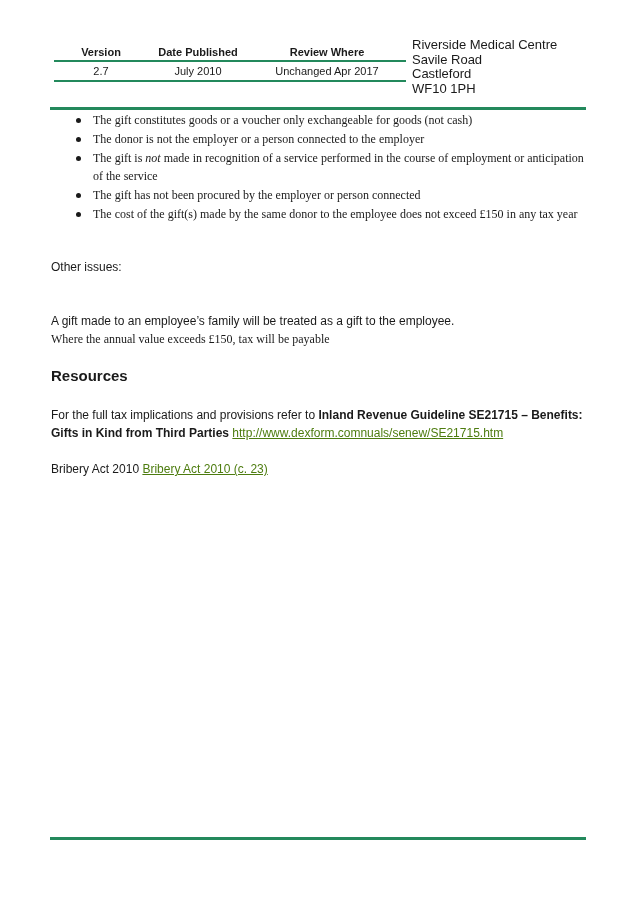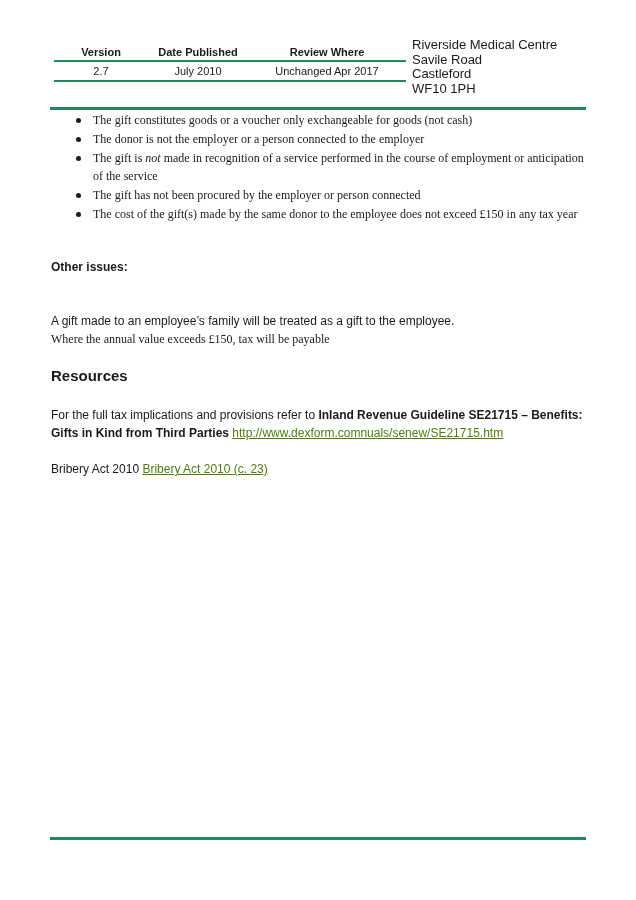--- a/index.html
+++ b/index.html
@@ -63,21 +63,21 @@
   <div class="rule-top"></div>
 
   <ul class="bullets">
     <li><span class="dot"></span><span>The gift constitutes goods or a voucher only exchangeable for goods (not cash)</span></li>
     <li><span class="dot"></span><span>The donor is not the employer or a person connected to the employer</span></li>
     <li><span class="dot"></span><span>The gift is </span><i>not</i><span> made in recognition of a service performed  in the course of employment  or anticipation of the service</span></li>
     <li><span class="dot"></span><span>The gift has not been procured by the employer or person connected</span></li>
     <li><span class="dot"></span><span>The cost of the gift(s) made by the same donor to the employee does not exceed £150 in any tax year</span></li>
   </ul>
 
-  <div class="para" style="top:258px;font-weight:bold;">Other issues:</div>
+  <div class="para" style="top:258px;">Other issues:</div>
   <div class="para" style="top:312px;">A gift made to an employee’s family will be treated as a gift to the employee.</div>
   <div class="para" style="top:330px;font-family:Liberation Serif, serif;">Where the annual value exceeds £150, tax will be payable</div>
 
   <div class="h2">Resources</div>
 
   <div class="para" style="top:406px;">
     <span>For the full tax implications and provisions refer to </span><span class="bold">Inland Revenue Guideline SE21715 – Benefits:</span><br>
     <span class="bold">Gifts in Kind from Third Parties</span> <a class="link">http://www.dexform.comnuals/senew/SE21715.htm</a>
   </div>
 

